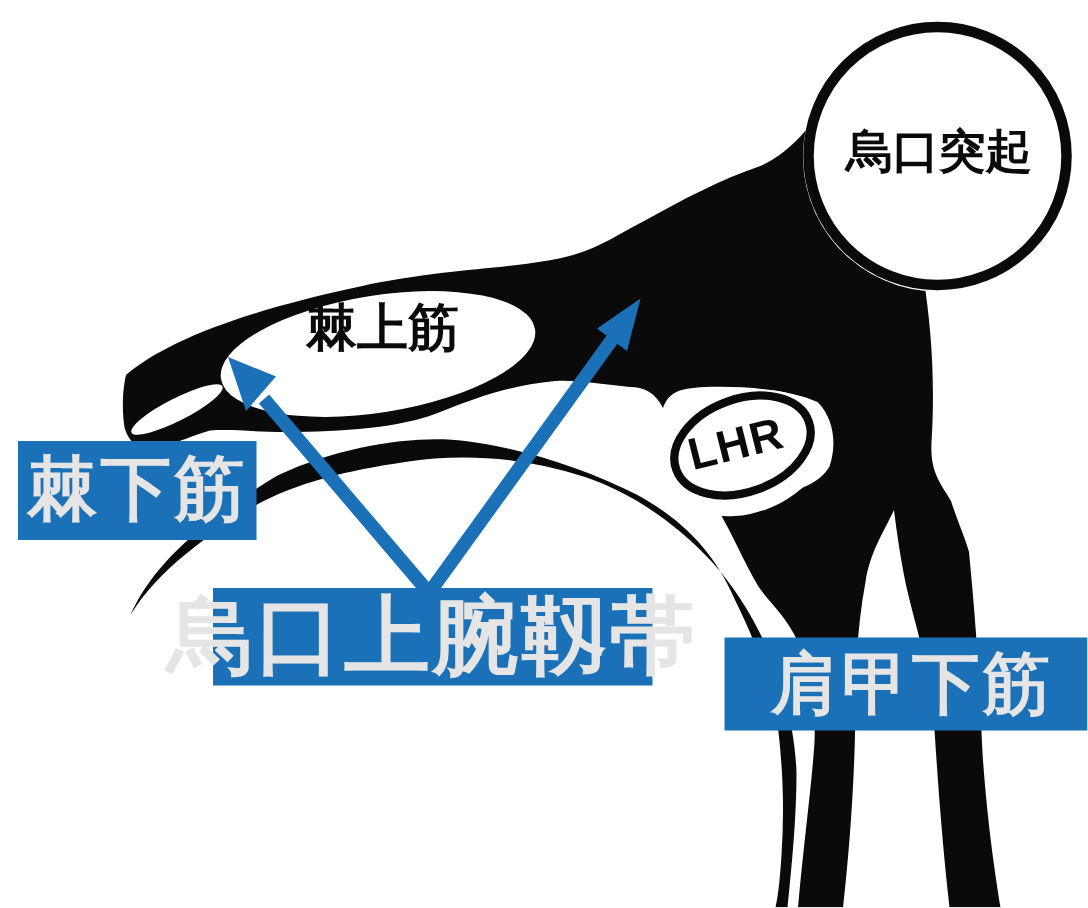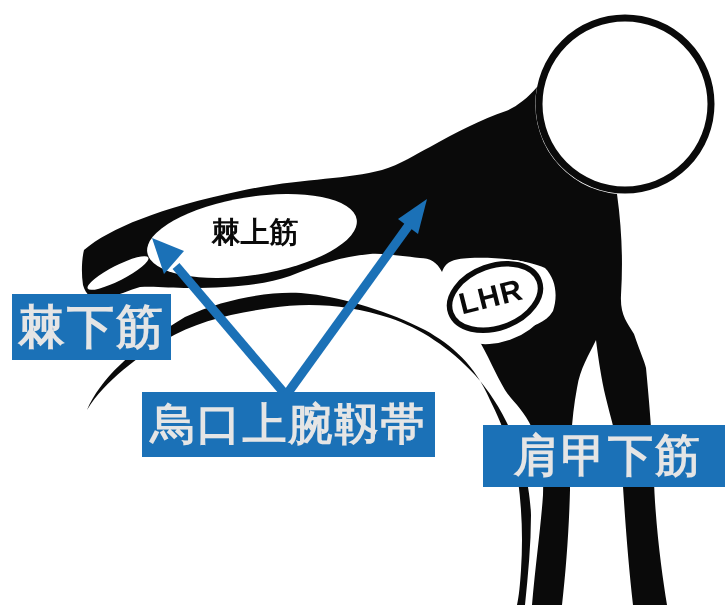--- a/index.html
+++ b/index.html
@@ -22,27 +22,27 @@
   .blue-box{
     background:#1b71b7;
     color:#e5e5e5;
     font-family:"Liberation Serif",serif;
     font-weight:bold;
     line-height:1;
     white-space:nowrap;
     letter-spacing:2px;
   }
   #label-coracoid{left:551px;top:82px;width:150px;height:36px;font-size:31px;}
-  #label-supra{left:180px;top:215px;width:150px;height:34px;font-size:29px;}
+  #label-supra{left:180px;top:202px;width:150px;height:34px;font-size:34px;}
   #label-lhr{
     left:456px;top:280px;width:70px;height:34px;font-size:30px;
     transform:rotate(-14deg);letter-spacing:1px;
   }
   #box-infra{left:12px;top:294px;width:159px;height:66px;font-size:47px;}
-  #box-chl{left:142px;top:392px;width:293px;height:65px;font-size:44px;}
+  #box-chl{left:142px;top:392px;width:293px;height:65px;font-size:57px;}
   #box-subscap{left:483px;top:425px;width:250px;height:62px;font-size:45px;}
 </style>
 </head>
 <body>
 
 <div id="stage">
 
   <svg id="art" width="725" height="605" viewBox="0 0 725 605">
 
     <rect x="0" y="0" width="725" height="605" fill="#ffffff"></rect>
@@ -113,20 +113,21 @@
     <circle cx="625" cy="104" r="86" fill="#ffffff" stroke="#0a0a0a" stroke-width="7"></circle>
 
     <g stroke="#1b71b7" fill="#1b71b7">
       <line x1="285" y1="394" x2="176" y2="266" stroke-width="9"></line>
       <polygon stroke="none" points="152,238 184,251 164,274"></polygon>
       <line x1="287" y1="394" x2="409" y2="225" stroke-width="9"></line>
       <polygon stroke="none" points="427,199 418,234 398,219"></polygon>
     </g>
   </svg>
 
+  <div id="label-coracoid" class="abs ink-label">烏口突起</div>
 
   <div id="label-supra" class="abs ink-label">棘上筋</div>
 
   <div id="label-lhr" class="abs ink-label">LHR</div>
 
   <div id="box-infra" class="abs blue-box">棘下筋</div>
 
   <div id="box-chl" class="abs blue-box">烏口上腕靱帯</div>
 
   <div id="box-subscap" class="abs blue-box">肩甲下筋</div>

